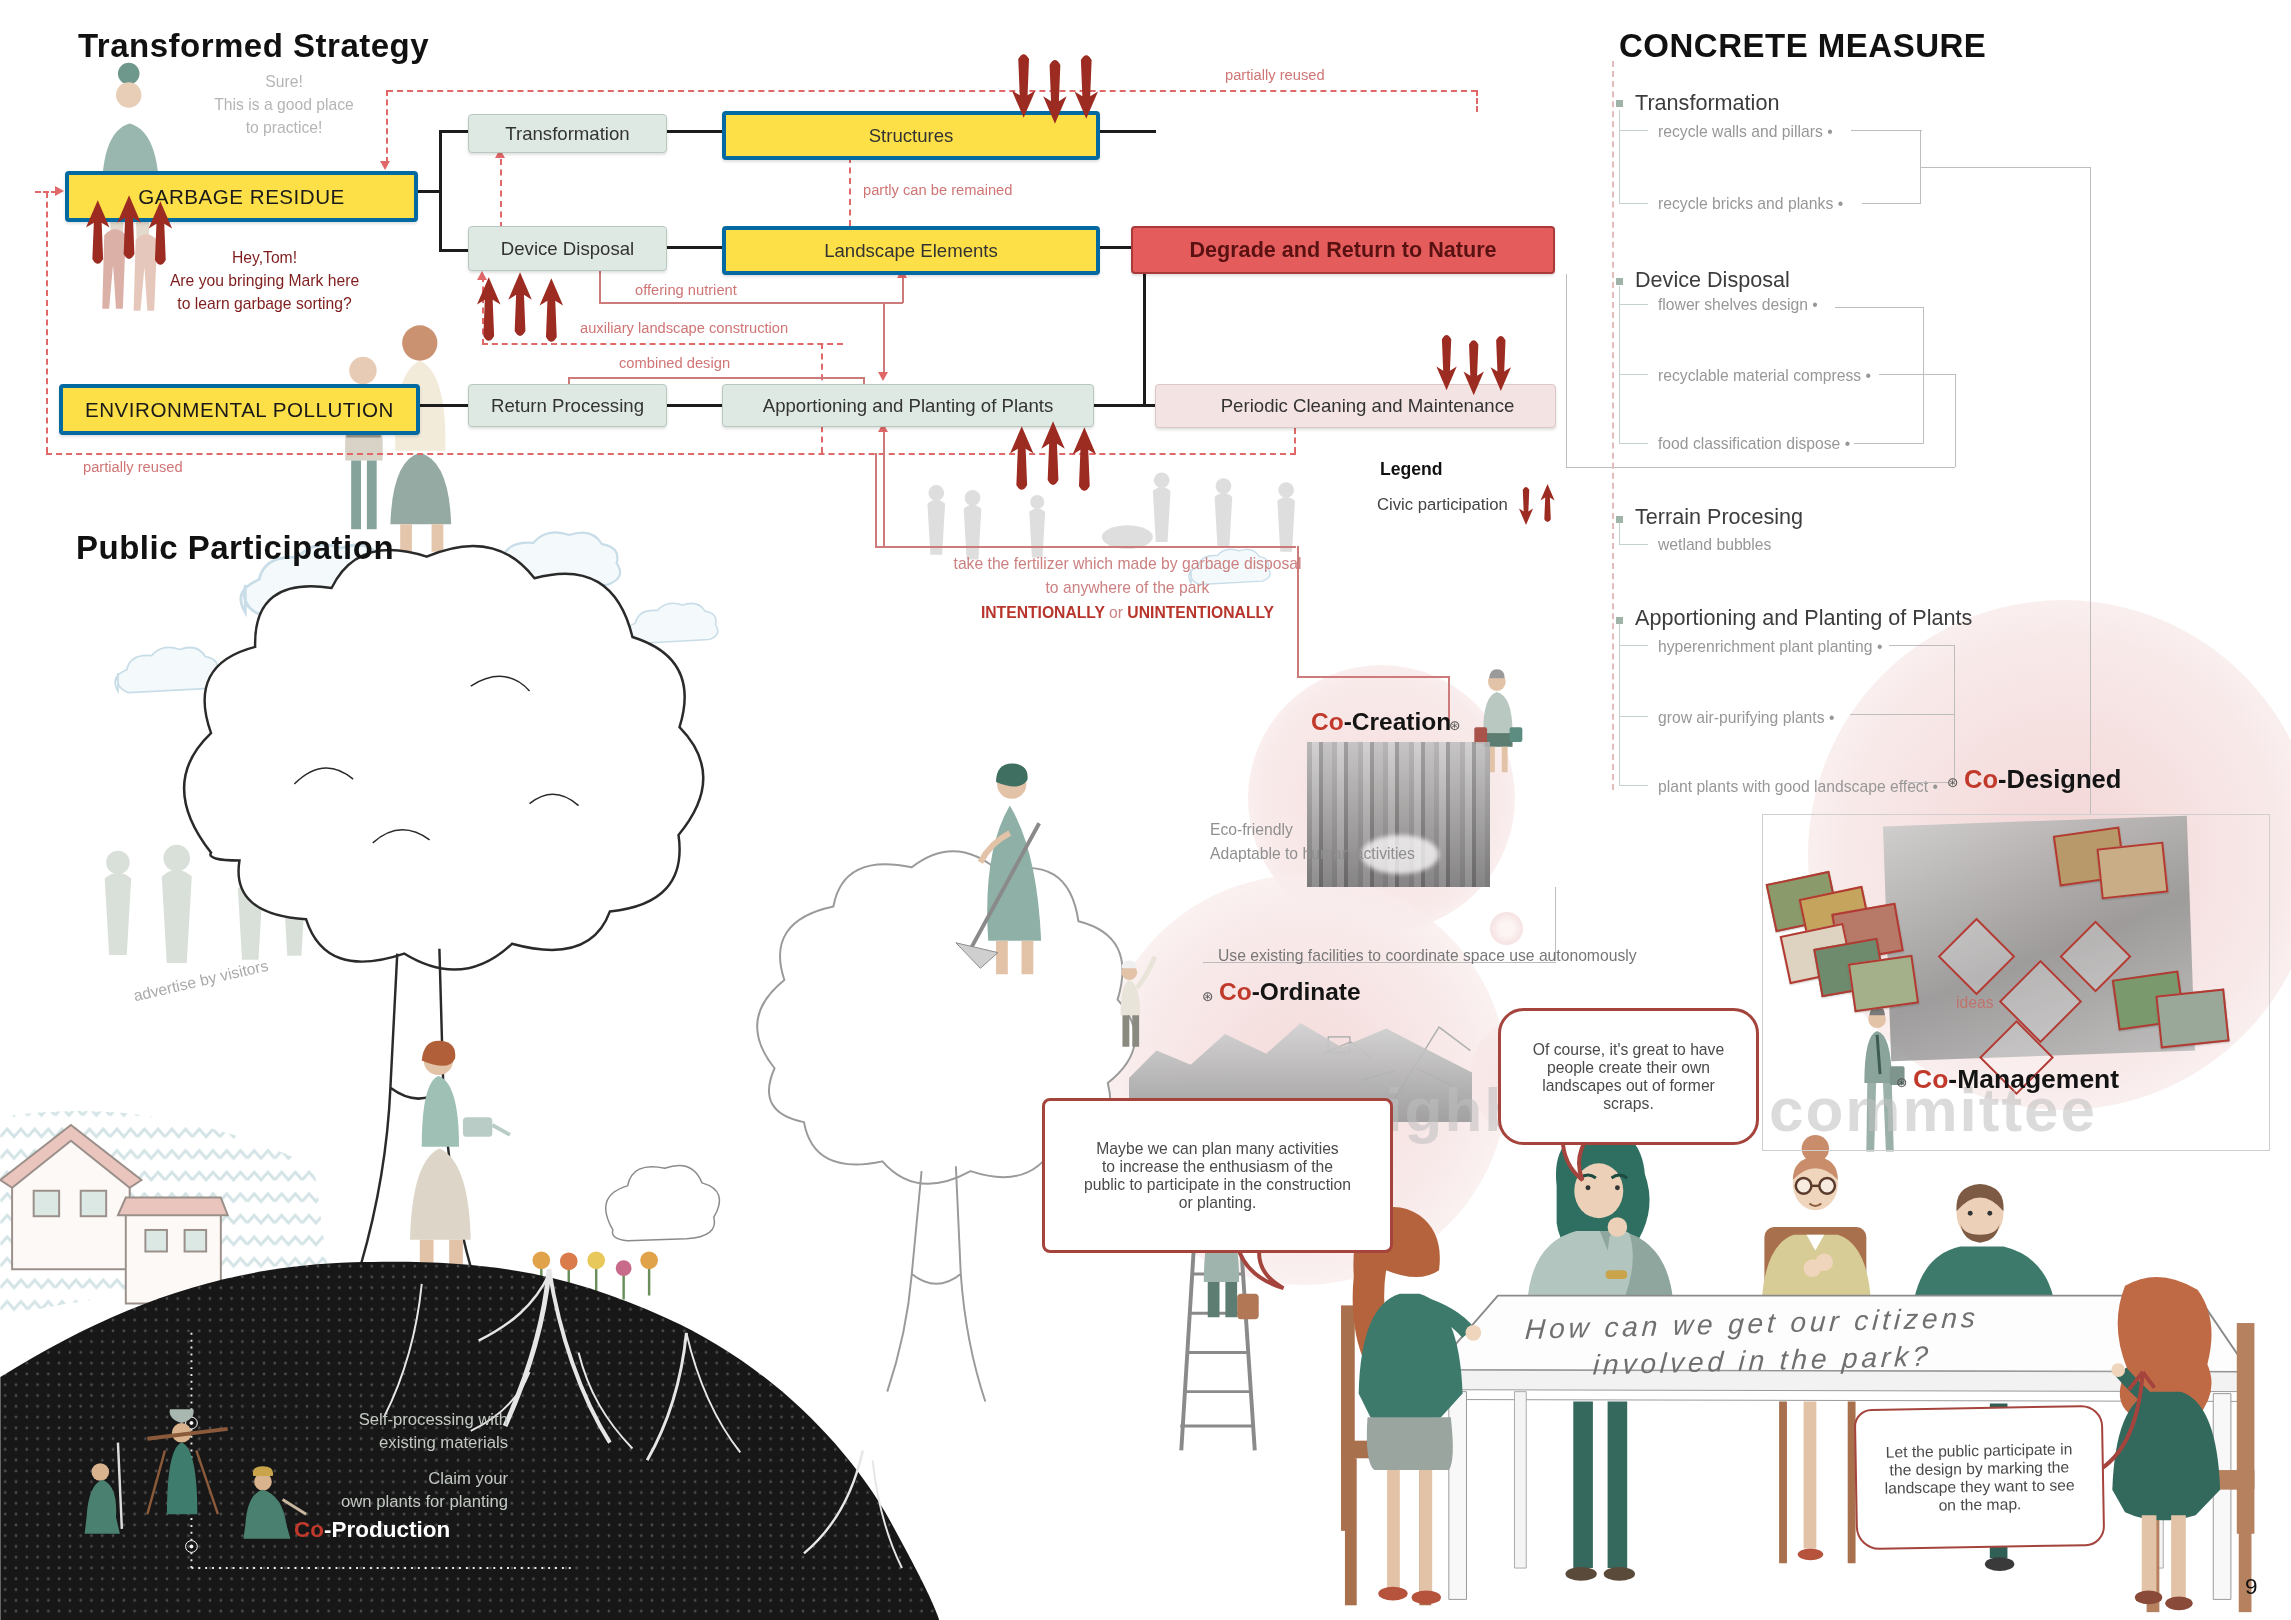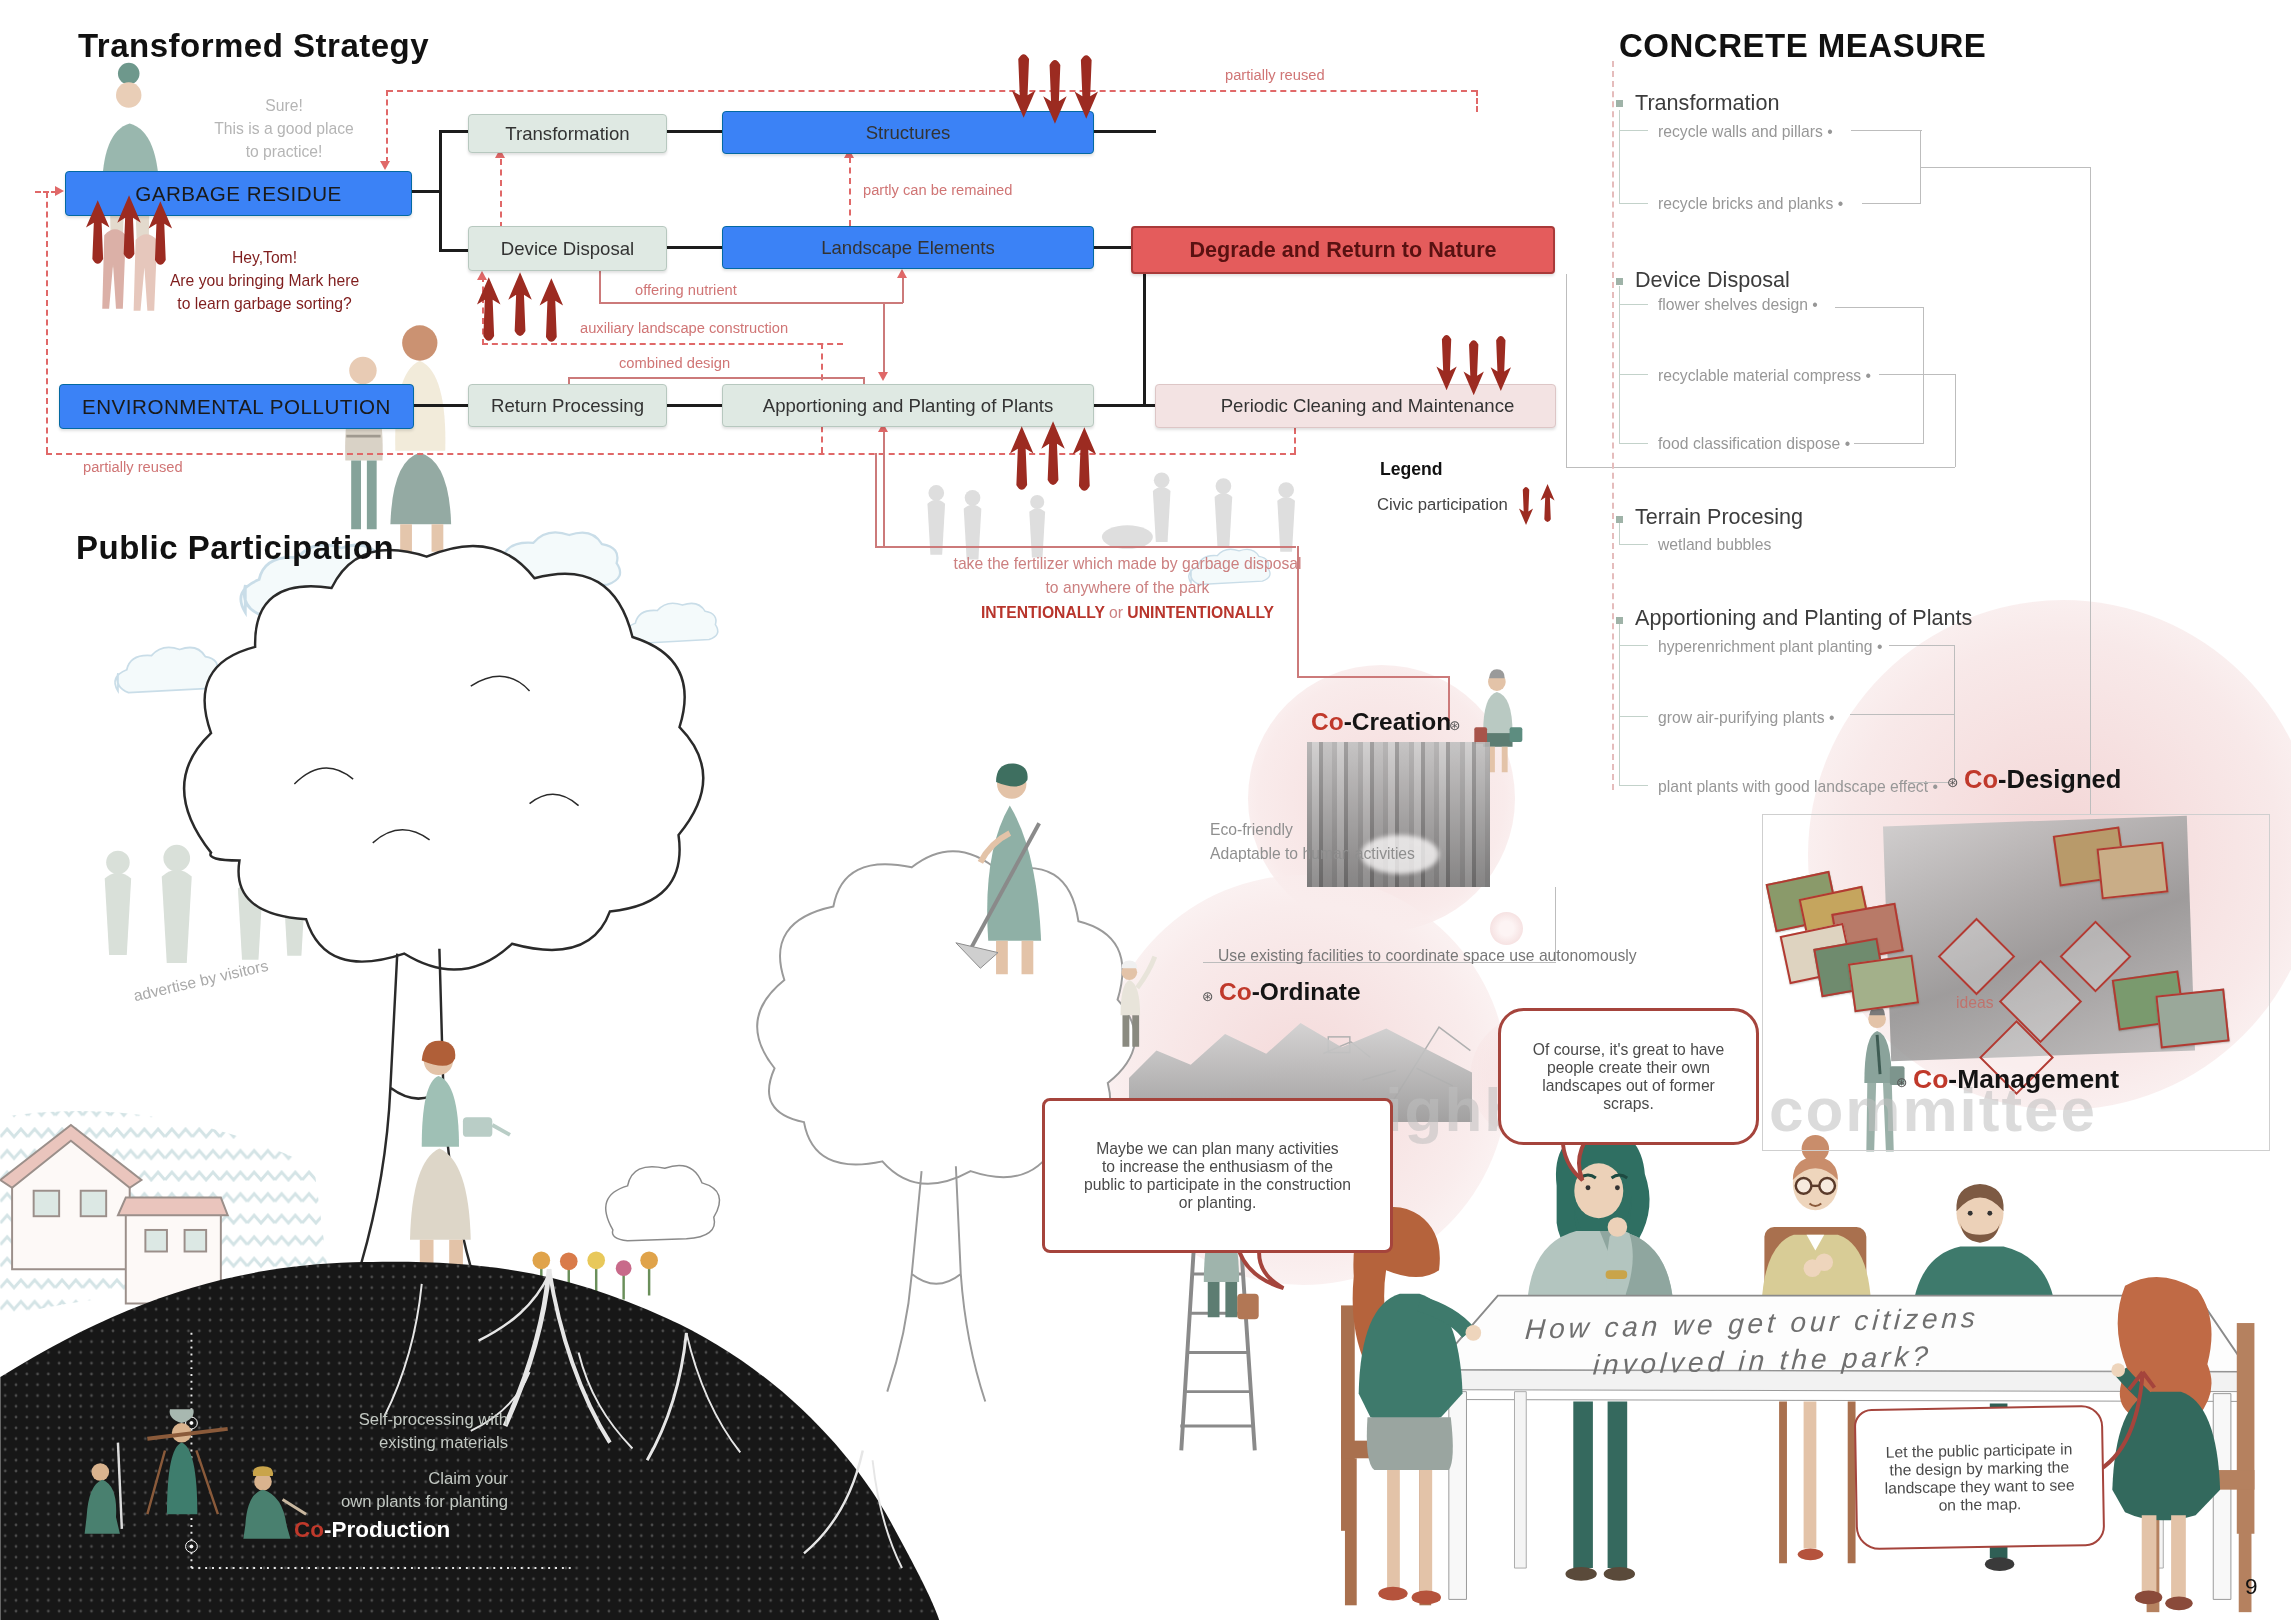--- a/index.html
+++ b/index.html
@@ -3,21 +3,21 @@
 <meta charset="utf-8">
 <style>
   html,body{margin:0;padding:0;background:#fff;font-family:"Liberation Sans","DejaVu Sans",sans-serif;}
   #poster{position:relative;width:2292px;height:1620px;background:#fff;overflow:hidden;}
   .abs{position:absolute;}
   .pre{white-space:pre-line;}
   
   .bx{position:absolute;display:flex;align-items:center;justify-content:center;text-align:center;
       border-radius:3.9px;font-size:18.6px;color:#333;box-shadow:0 2px 2.9px rgba(0,0,0,.12);}
   .bx.sage{background:#dfe9e3;border:1px solid #b7c8bf;}
-  .bx.white{background:#3b82f6;border:1px solid #0369a1;}
+  .bx.white{background:#fde047;border:4px solid #0369a1;}
   .bx.pink{background:#f3e3e3;border:1px solid #ddc6c6;}
   .bx.redbx{background:#e45c5c;border:2px solid #a93a39;color:#591111;font-weight:bold;font-size:21.6px;}
   .bx.big{font-size:20.6px;color:#1a1a1a;letter-spacing:0.5px;}
   
   .l{position:absolute;background:#1c1c1c;}
   .rl{position:absolute;background:#cc7a7a;}
   .gd{position:absolute;background:#bdbdbd;}
   .sg{position:absolute;background:#c3d2ca;}
   .dh{position:absolute;height:0;border-top:2px dashed #e06868;}
   .dv{position:absolute;width:0;border-left:2px dashed #e06868;}
@@ -348,21 +348,21 @@
       <path d="M2196,1432 Q2176,1414 2164,1400" stroke="#33695d" stroke-width="14" fill="none"></path>
       <circle cx="2161" cy="1398" r="7" fill="#eed5bc"></circle>
       <path d="M2185,1546 h15 v80 h-15 z M2215,1546 h15 v86 h-15 z" fill="#e3c3a8"></path>
       <ellipse cx="2192" cy="1630" rx="14" ry="7" fill="#8a4a3a"></ellipse>
         <ellipse cx="2223" cy="1636" rx="14" ry="7" fill="#8a4a3a"></ellipse>
     </g>
   </svg>
 
   <div class="title" style="left:78px;top:27.4px;z-index:20;">Transformed Strategy</div>
 
-  <div class="handtxt pre" style="left:176px;top:71px;width:216px;z-index:20;margin-top:24px;">Sure!
+  <div class="handtxt pre" style="left:176px;top:71px;width:216px;z-index:20;">Sure!
 This is a good place
 to practice!</div>
   <div class="handtxt pre" style="left:137px;top:247px;width:255px;z-index:20;color:#7f1d1d;">Hey,Tom!
 Are you bringing Mark here
 to learn garbage sorting?</div>
 
   <div class="l" style="left:410px;top:190px;width:31px;height:2.9px;z-index:10;"></div>
   <div class="l" style="left:439px;top:130px;width:2.9px;height:122px;z-index:10;"></div>
   <div class="l" style="left:439px;top:130px;width:29px;height:2.9px;z-index:10;"></div>
   <div class="l" style="left:439px;top:249px;width:29px;height:2.9px;z-index:10;"></div>

